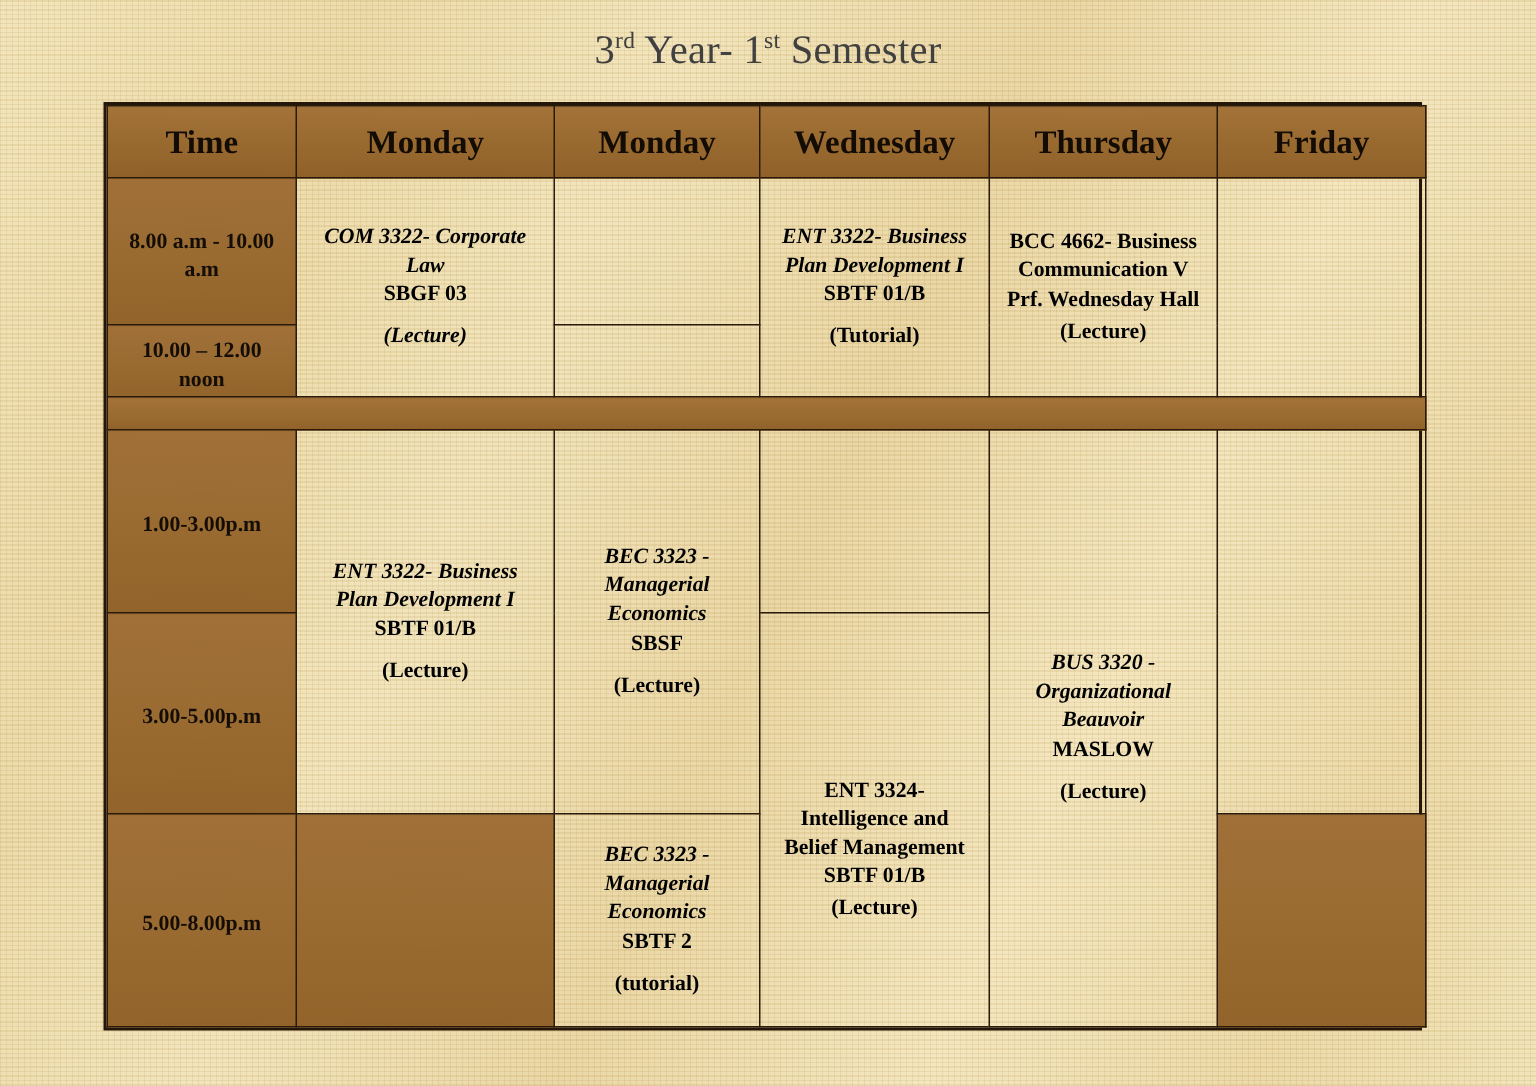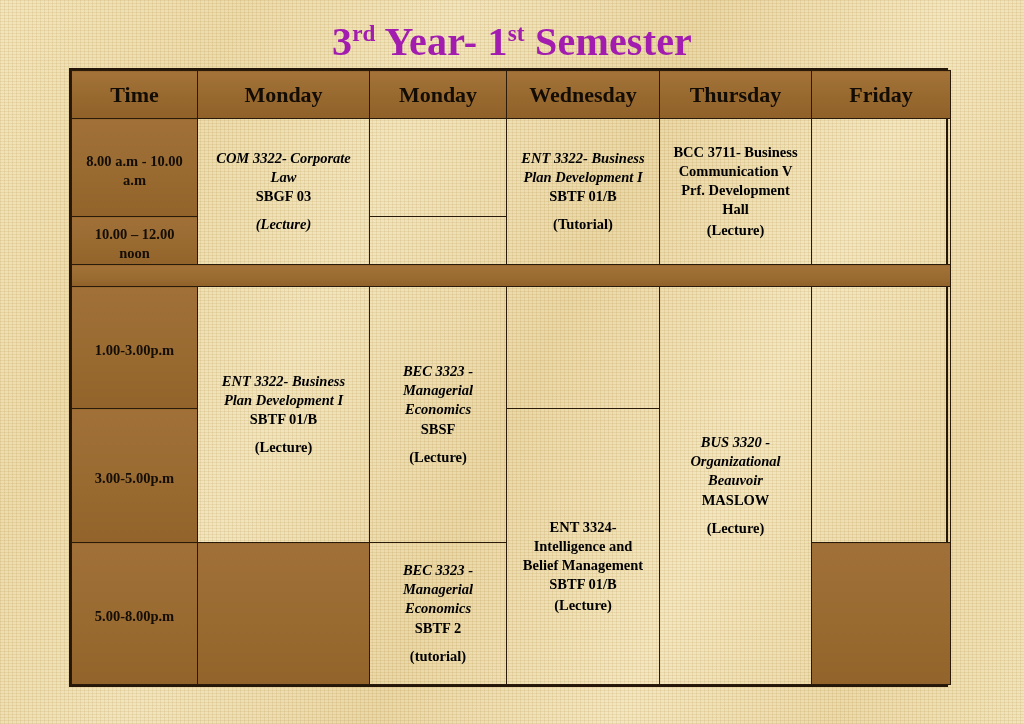--- a/index.html
+++ b/index.html
@@ -27,23 +27,23 @@
   
   .title-wrap {
     position: absolute;
     left: 0;
     top: 18px;
     width: 1024px;
     text-align: center;
   }
   .title {
     display: inline-block;
-    font-size: 40px;
-    font-weight: bold;
-    color: #a21caf;
+    font-size: 27px;
+    font-weight: normal;
+    color: #404040;
     letter-spacing: 0.2px;
     white-space: nowrap;
   }
   .title sup {
     font-size: 0.58em;
     vertical-align: super;
     line-height: 0;
   }
 
   
@@ -200,22 +200,22 @@
           <td class="cream" rowspan="2">
             <div class="cell-body">
               <div class="ln-course">ENT 3322- Business Plan Development I</div>
               <div class="ln-venue">SBTF 01/B</div>
               <div class="ln-type">(Tutorial)</div>
             </div>
           </td>
 
           <td class="cream" rowspan="2">
             <div class="cell-body">
-              <div class="ln-course upright">BCC 3711- Business Communication V</div>
-              <div class="ln-venue">Prf. Development Hall</div>
+              <div class="ln-course upright">BCC 4662- Business Communication V</div>
+              <div class="ln-venue">Prf. Wednesday Hall</div>
               <div class="ln-type tight">(Lecture)</div>
             </div>
           </td>
 
           <td class="cream" rowspan="2"></td>
         </tr>
 
         <tr>
           <td class="brown timecell" style="height:48px">
             <div class="timelabel left">10.00 – 12.00 noon</div>

